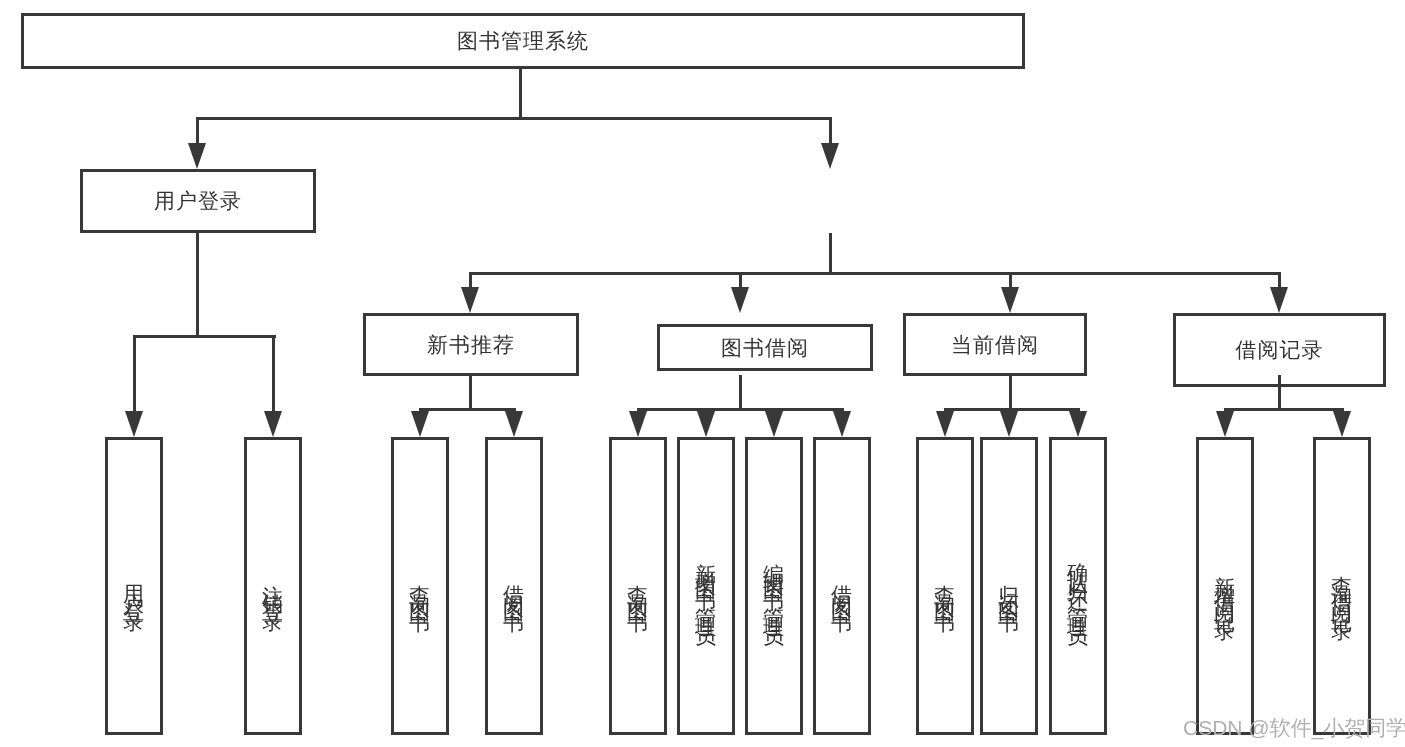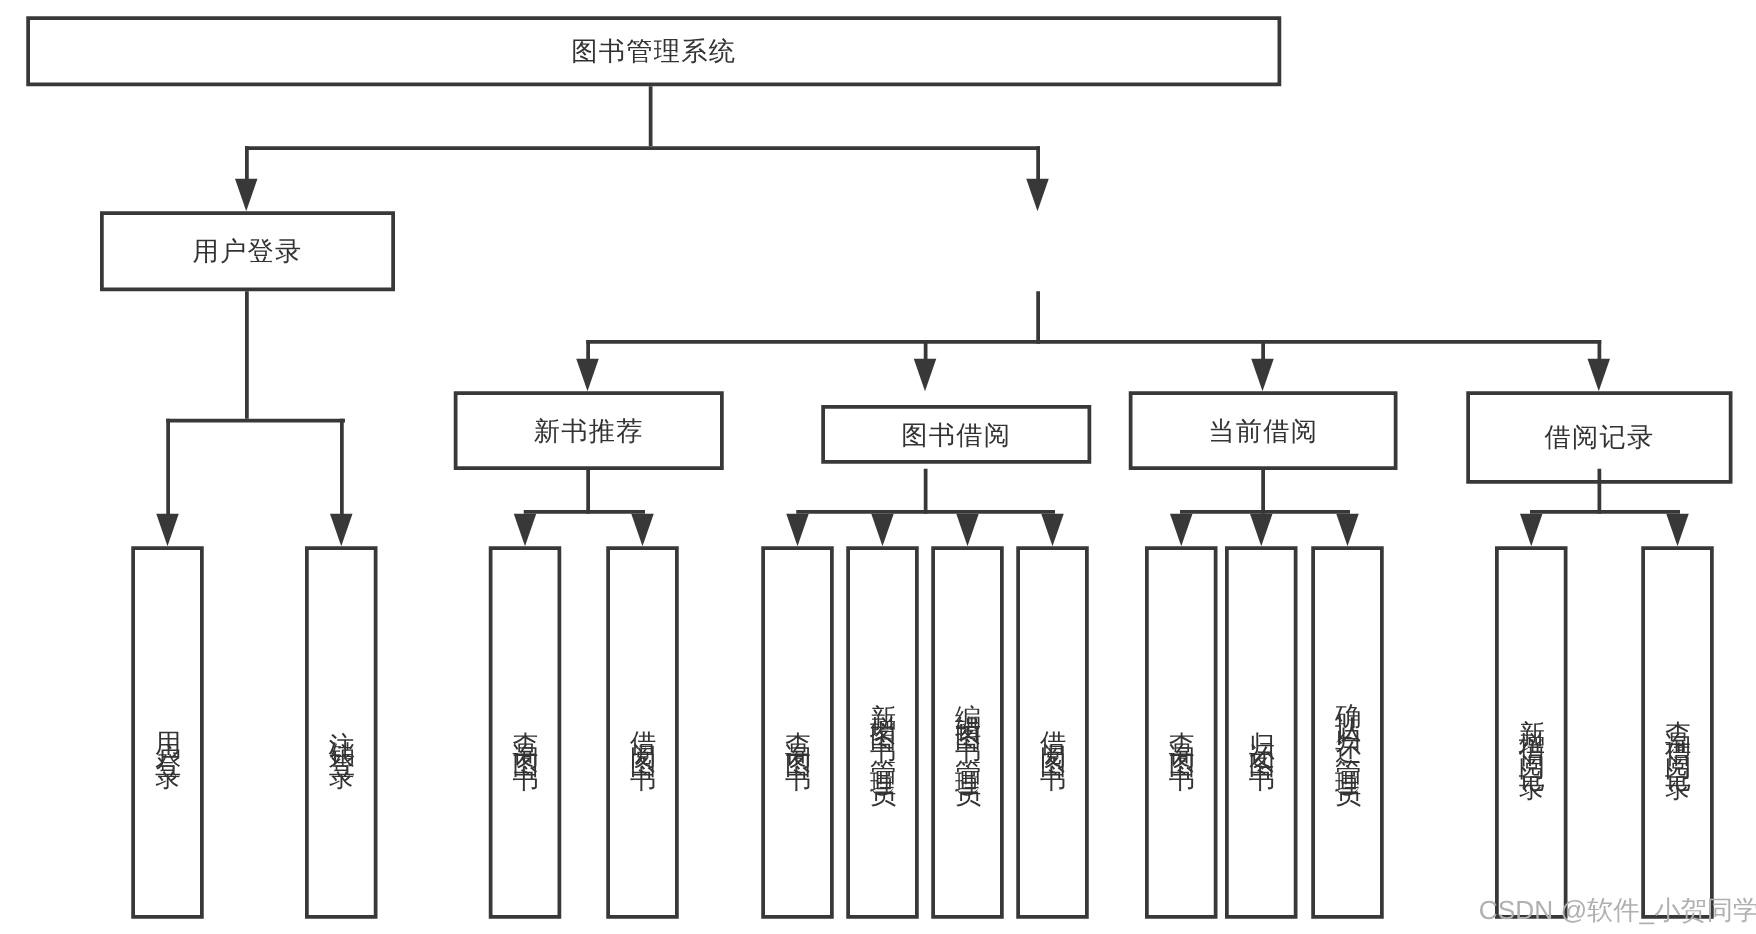--- a/index.html
+++ b/index.html
@@ -111,21 +111,21 @@
   <div class="arr" style="left:1001px; top:287px;"></div>
   <div class="vl" style="left:1278px; top:272px; height:18px;"></div>
   <div class="arr" style="left:1270px; top:287px;"></div>
 
   <div class="box" style="left:363px; top:313px; width:216px; height:63px;">
     <span class="lbl">新书推荐</span>
   </div>
   <div class="box" style="left:633px; top:324px; width:216px; height:47px;margin-left:24px;">
     <span class="lbl">图书借阅</span>
   </div>
-  <div class="box" style="left:903px; top:313px; width:215px; height:63px;">
+  <div class="box" style="left:903px; top:313px; width:184px; height:63px;">
     <span class="lbl">当前借阅</span>
   </div>
   <div class="box" style="left:1173px; top:313px; width:213px; height:74px;">
     <span class="lbl">借阅记录</span>
   </div>
 
   <div class="vl" style="left:469px; top:375px; height:36px;"></div>
   <div class="hl" style="left:419px; top:408px; width:97px;"></div>
   <div class="arr" style="left:411px; top:411px;"></div>
   <div class="arr" style="left:505px; top:411px;"></div>

